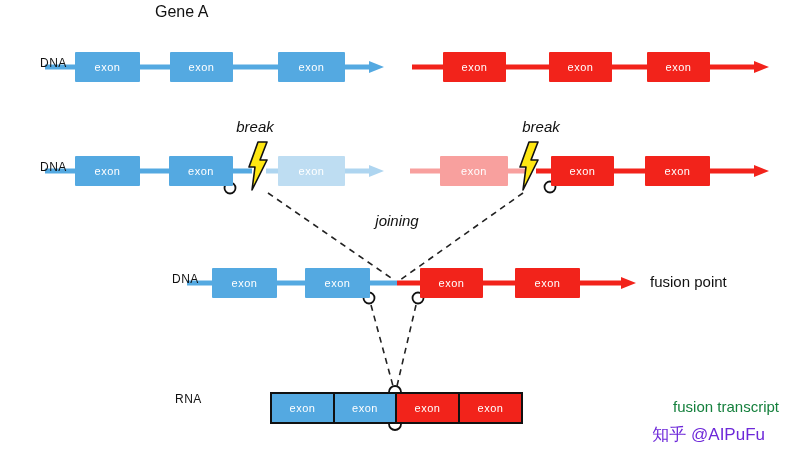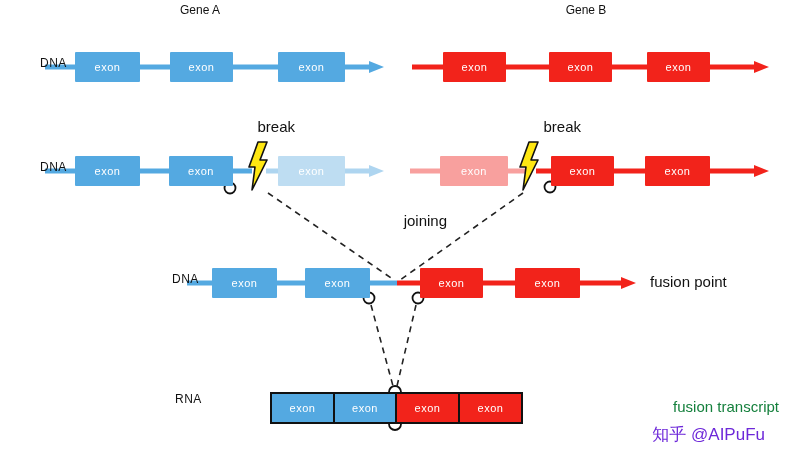--- a/index.html
+++ b/index.html
@@ -2,23 +2,23 @@
 <html><head>
 <meta charset="utf-8">
 <style>
   html,body{margin:0;padding:0;background:#fff;}
   #canvas{
     position:relative;width:785px;height:467px;background:#ffffff;
     font-family:"Liberation Sans", sans-serif;overflow:hidden;
   }
   .lbl{position:absolute;color:#111;white-space:nowrap;}
   .side-label{font-size:12px;letter-spacing:.5px;margin-left:35px;}
-  .gene-title{font-size:12px;width:90px;text-align:center;}
+  .gene-title{font-size:16px;width:90px;}
   .anno{font-size:15px;}
-  .anno.center{text-align:right;}
+  .anno.center{text-align:center;font-style:italic;}
   .exon{
     position:absolute;height:30px;display:flex;align-items:center;justify-content:center;
     color:#fff;font-size:11px;letter-spacing:.5px;border-radius:1px;
   }
   .blue{background:#54A9E1;}
   .fblue{background:#BEDDF2;}
   .red{background:#F2231B;}
   .pink{background:#F8A09E;}
   .rna-cell{
     position:absolute;height:32px;display:flex;align-items:center;justify-content:center;
@@ -75,21 +75,20 @@
 
     <circle cx="230" cy="188" r="5.5" fill="#fff" stroke="#111" stroke-width="1.8"></circle>
     <circle cx="550" cy="187" r="5.5" fill="#fff" stroke="#111" stroke-width="1.8"></circle>
     <circle cx="369" cy="298" r="5.5" fill="#fff" stroke="#111" stroke-width="1.8"></circle>
     <circle cx="418" cy="298" r="5.5" fill="#fff" stroke="#111" stroke-width="1.8"></circle>
     <circle cx="395" cy="392" r="6" fill="#fff" stroke="#111" stroke-width="1.8"></circle>
     <circle cx="395" cy="424" r="6" fill="#fff" stroke="#111" stroke-width="1.8"></circle>
   </svg>
 
   <div class="lbl gene-title" style="left:155px;top:3px;">Gene A</div>
-  <div class="lbl gene-title" style="left:541px;top:3px;">Gene B</div>
 
   <div class="lbl side-label" style="left:5px;top:56px;">DNA</div>
   <div class="lbl side-label" style="left:5px;top:160px;">DNA</div>
   <div class="lbl side-label" style="left:137px;top:272px;">DNA</div>
   <div class="lbl side-label" style="left:140px;top:392px;">RNA</div>
 
   <div class="exon blue" style="left:75px;top:52px;width:65px;">exon</div>
   <div class="exon blue" style="left:170px;top:52px;width:63px;">exon</div>
   <div class="exon blue" style="left:278px;top:52px;width:67px;">exon</div>
   <div class="exon red" style="left:443px;top:52px;width:63px;">exon</div>

